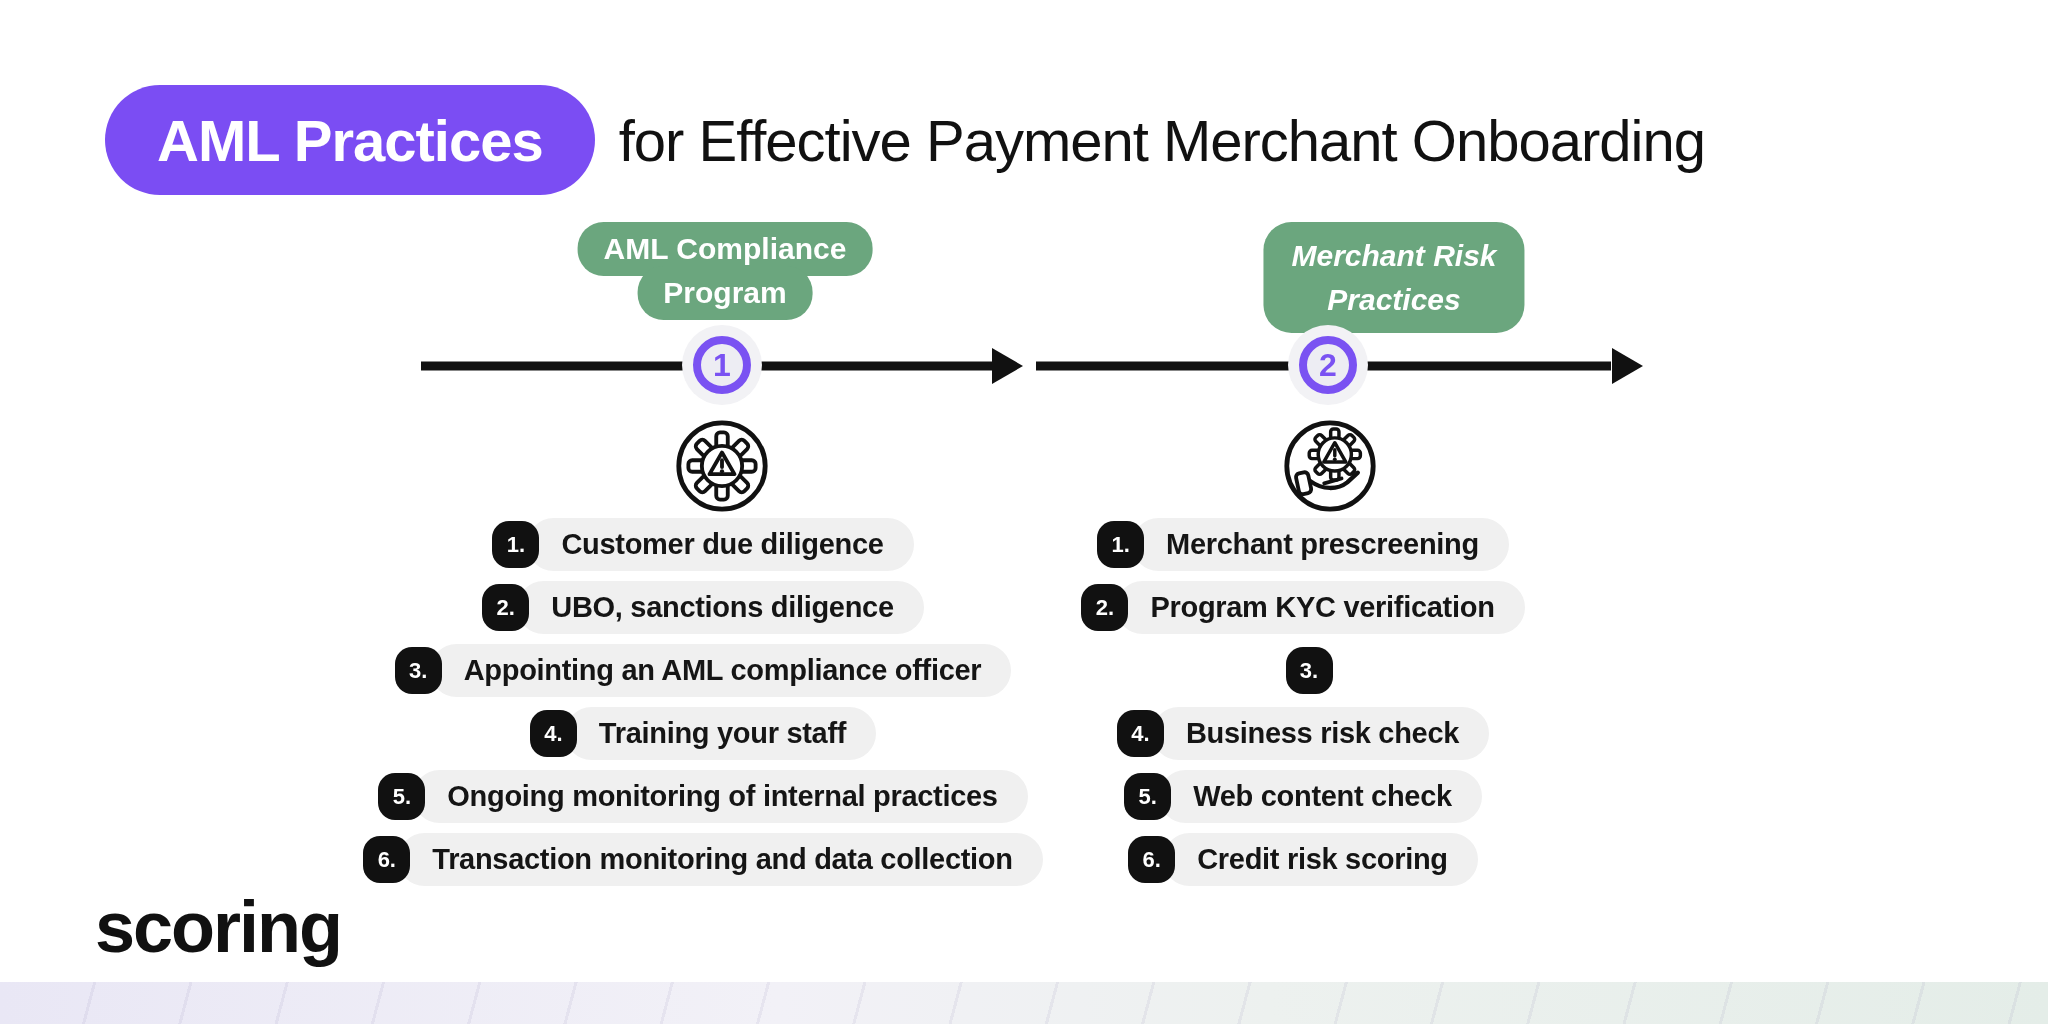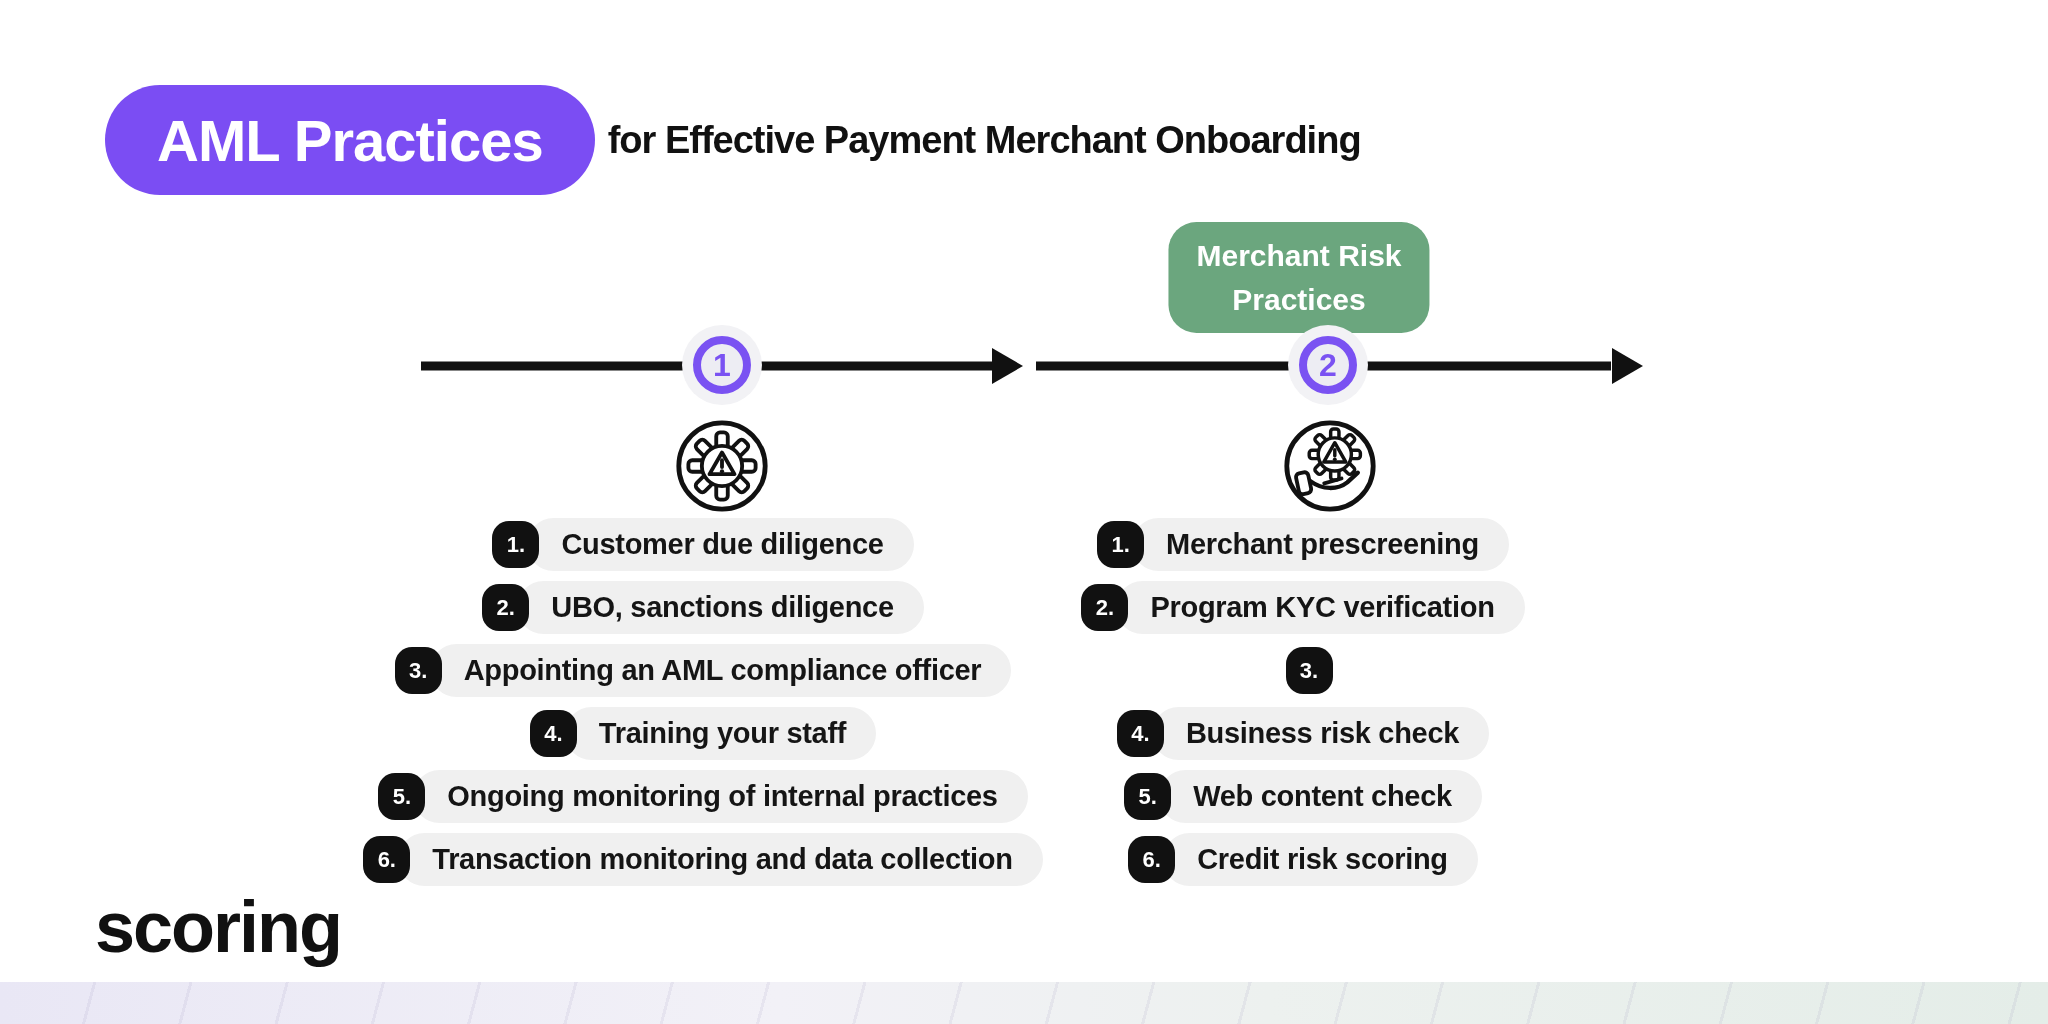--- a/index.html
+++ b/index.html
@@ -14,31 +14,31 @@
     --band-right:#E4EDE8;
   }
   *{box-sizing:border-box;}
   html,body{margin:0;padding:0;background:#fff;}
   .canvas{
     position:relative;width:2048px;height:1024px;background:#ffffff;overflow:hidden;
     font-family:"Liberation Sans",sans-serif;color:var(--ink);
   }
 
   
-  .header{position:absolute;left:105px;top:85px;height:110px;display:flex;align-items:center;gap:13px;}
+  .header{position:absolute;left:105px;top:85px;height:110px;display:flex;align-items:center;gap:24px;}
   .title-pill{
     background:var(--accent-purple);color:#fff;border-radius:55px;height:110px;
     display:flex;align-items:center;padding:0 52px;font-size:58px;font-weight:bold;letter-spacing:-1px;white-space:nowrap;
   }
-  .page-title{font-size:38px;font-weight:bold;letter-spacing:-1px;white-space:nowrap;}
+  .page-title{font-size:58px;font-weight:normal;letter-spacing:-1px;white-space:nowrap;}
 
   
   .col-label{position:absolute;top:222px;display:flex;flex-direction:column;align-items:center;transform:translateX(-50%);}
   .col-label.c1{left:725px;}
-  .col-label.c2{left:1299px;}
+  .col-label.c2{left:1394px;font-style:italic;}
   .label-line{
     background:var(--green);color:#fff;font-weight:bold;font-size:30px;line-height:1;
     padding:12px 26px;border-radius:26px;white-space:nowrap;
   }
   .label-line.second{margin-top:-10px;}
   .label-box{
     background:var(--green);color:#fff;font-weight:bold;font-size:30px;line-height:1.45;
     padding:12px 28px;border-radius:28px;text-align:center;white-space:nowrap;
   }
   .label-box span{display:block;}
@@ -94,20 +94,24 @@
 
 <div class="canvas">
 
   <div class="header">
     <div class="title-pill">
       <span>AML Practices</span>
     </div>
     <div class="page-title">for Effective Payment Merchant Onboarding</div>
   </div>
 
+  <div class="col-label c1">
+    <div class="label-line">AML Compliance</div>
+    <div class="label-line second">Program</div>
+  </div>
   <div class="col-label c2">
     <div class="label-box">
       <span>Merchant Risk</span>
       <span>Practices</span>
     </div>
   </div>
 
   <svg class="timeline" viewBox="0 0 2048 90" aria-hidden="true">
     <line x1="421" y1="46" x2="992" y2="46" stroke="#111111" stroke-width="9"></line>
     <polygon points="1023,46 992,28 992,64" fill="#111111"></polygon>

